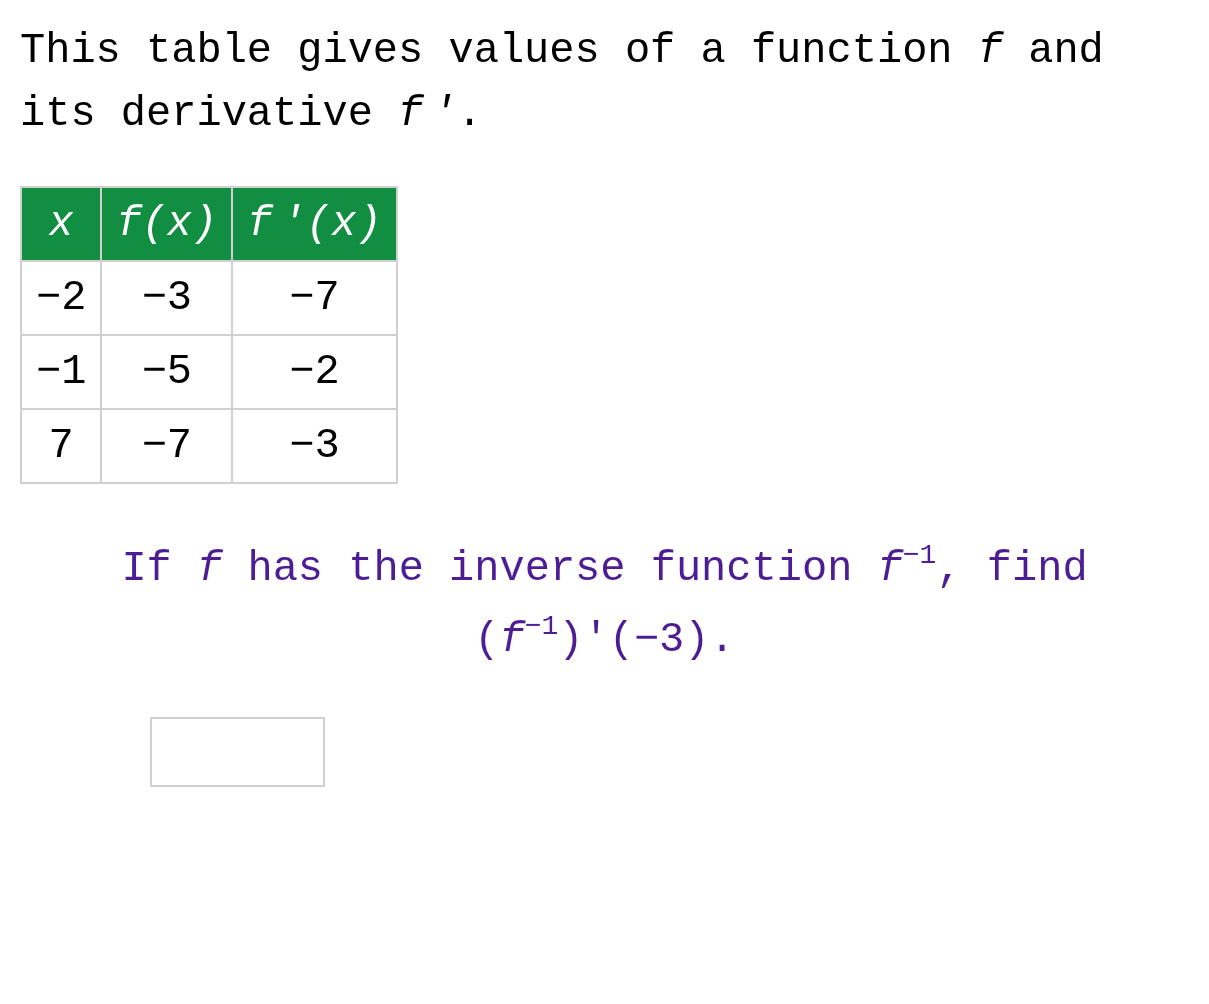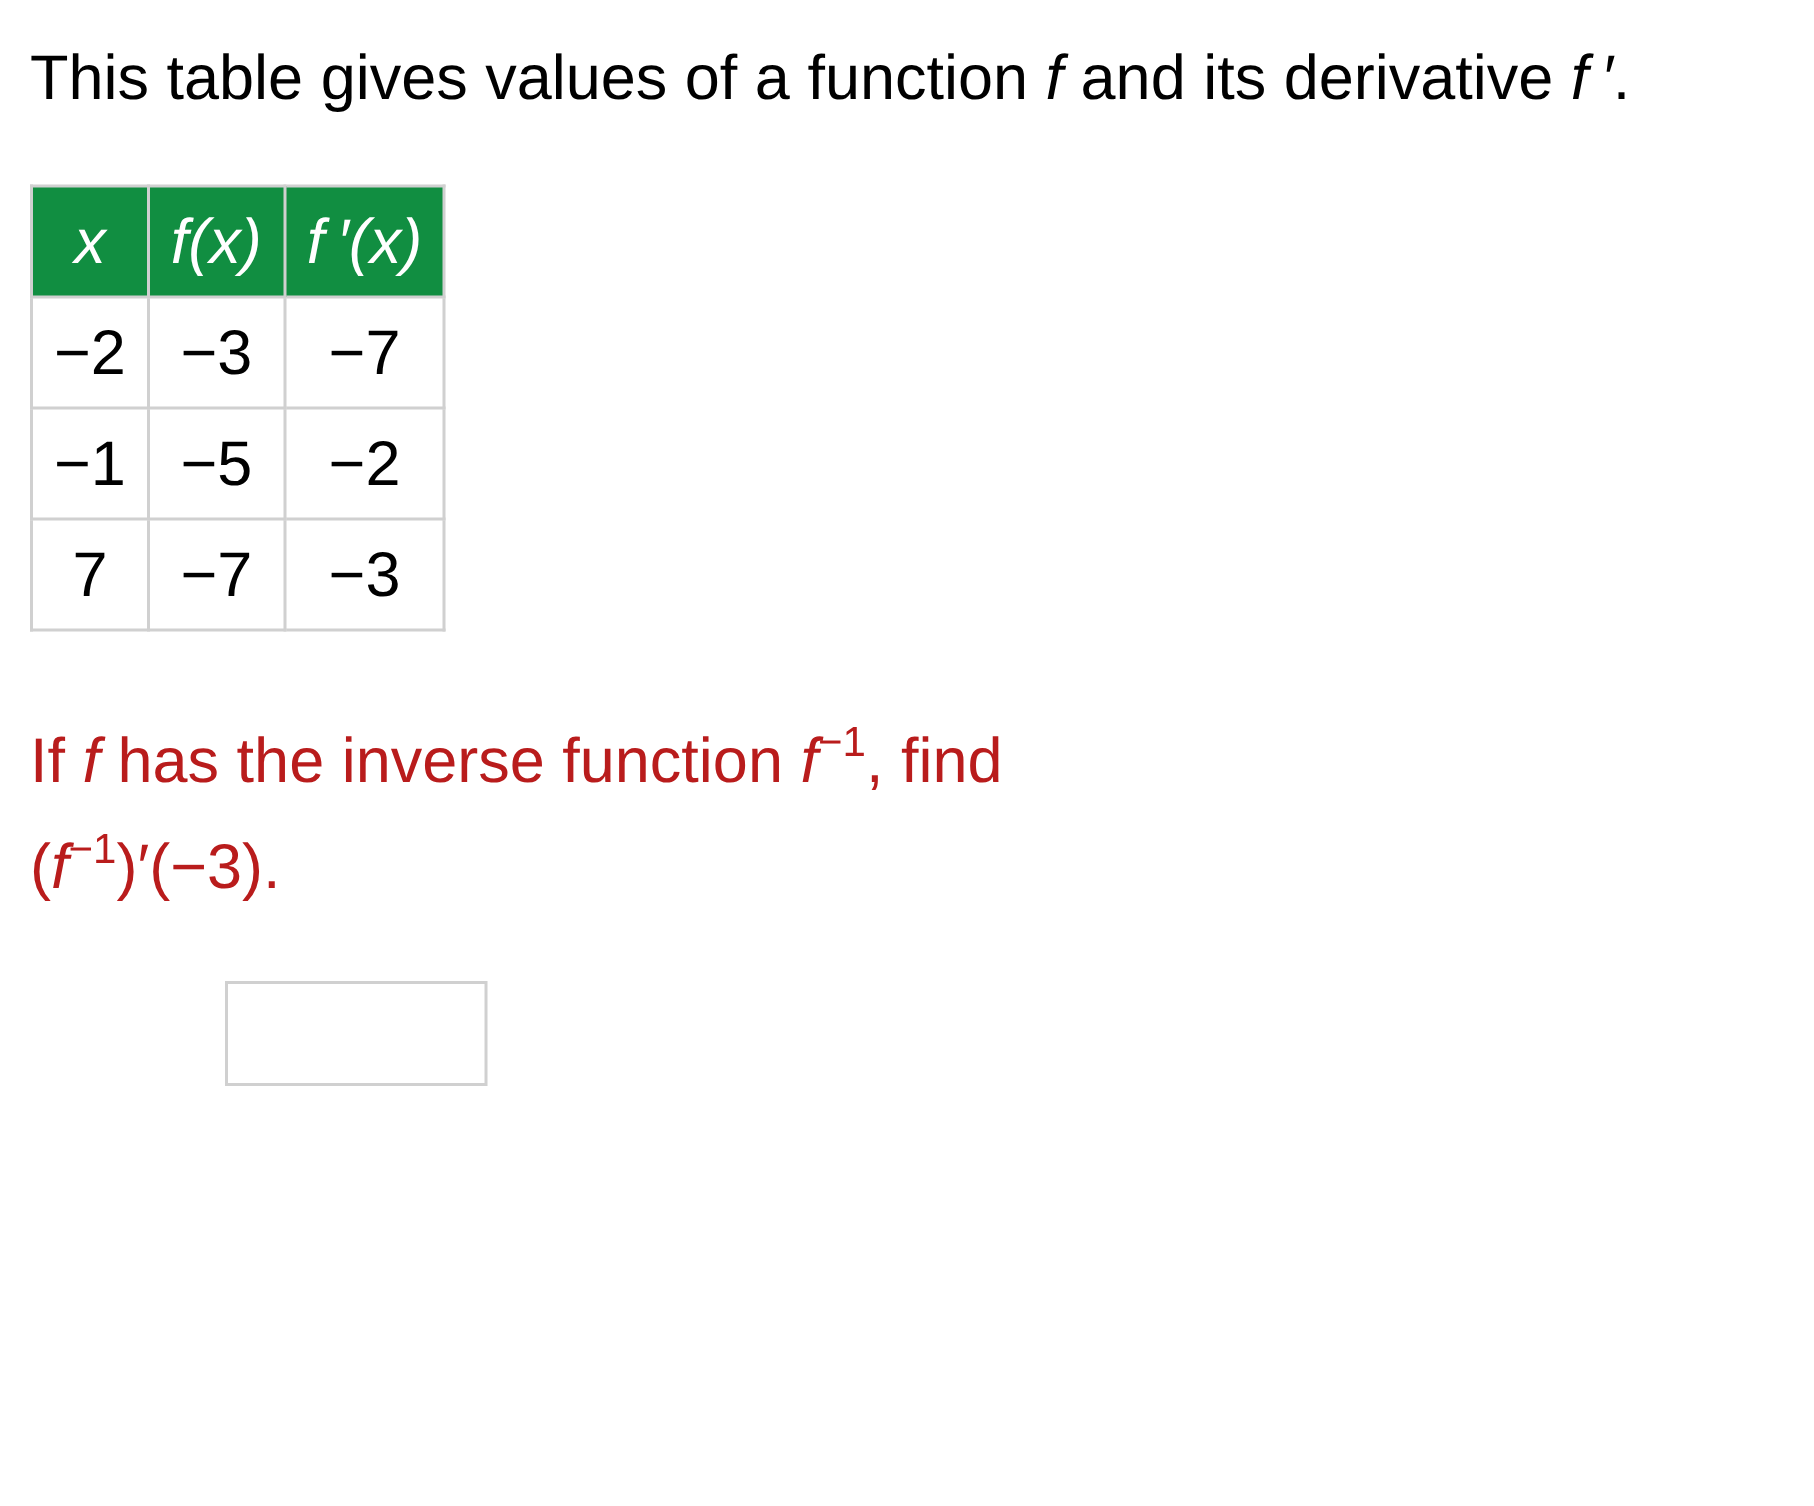--- a/index.html
+++ b/index.html
@@ -1,18 +1,19 @@
 <!DOCTYPE html>
 <html><head>
   <meta charset="utf-8">
   <style>
     * {
       margin: 0;
       padding: 0;
       box-sizing: border-box;
+      font-family: Liberation Mono, monospace;
     }
     body {
       font-family: Verdana, Geneva, sans-serif;
       background: white;
       padding: 20px;
       width: 1209px;
     }
     .intro-text {
       font-size: 42px;
       line-height: 1.5;
@@ -39,22 +40,23 @@
     td {
       font-size: 42px;
       padding: 12px 14px;
       border: 2px solid #d0d0d0;
       text-align: center;
       color: #000;
     }
     .question-text {
       font-size: 42px;
       line-height: 1.7;
-      color: #b91c1c;
+      color: #4c1d95;
       margin-bottom: 40px;
+      text-align: center;
     }
     .question-text .f-italic {
       font-style: italic;
     }
     .sup {
       font-size: 28px;
       vertical-align: super;
       position: relative;
       top: -2px;
     }

